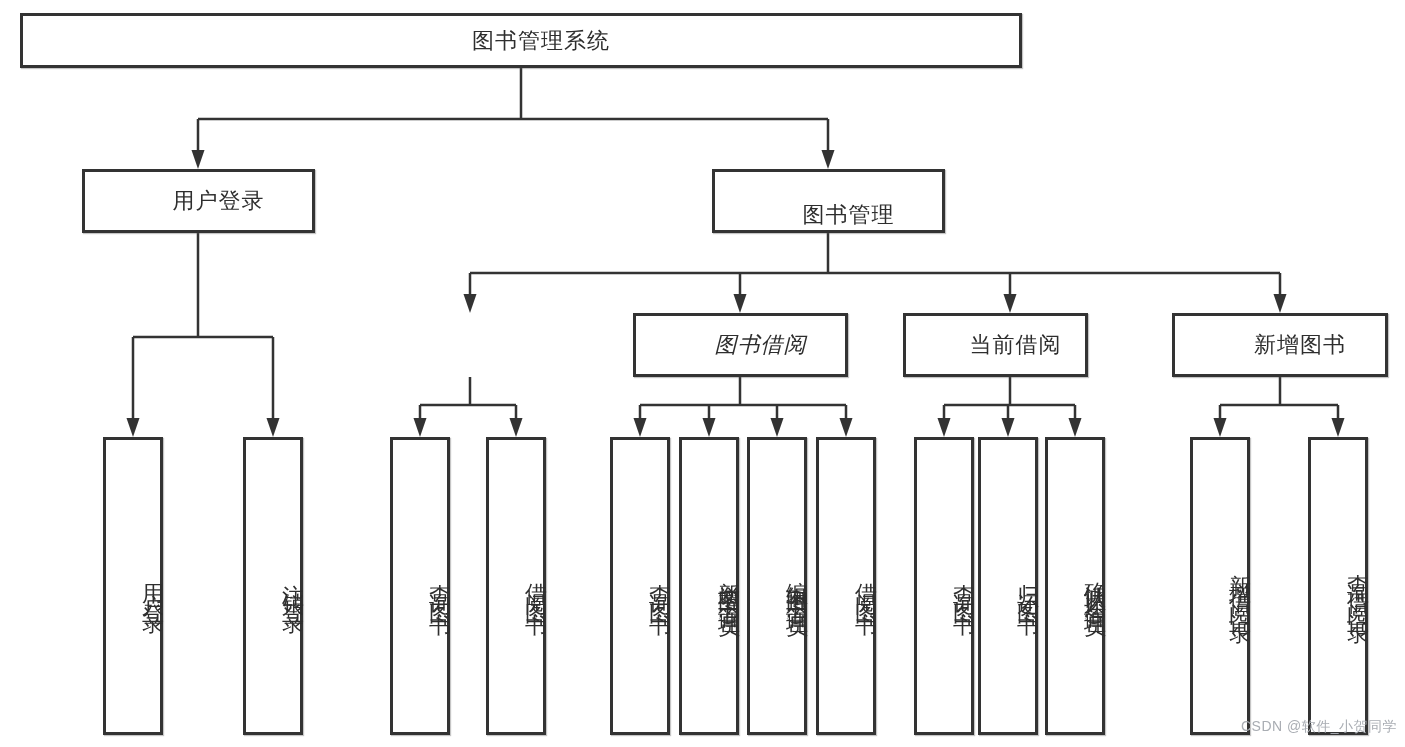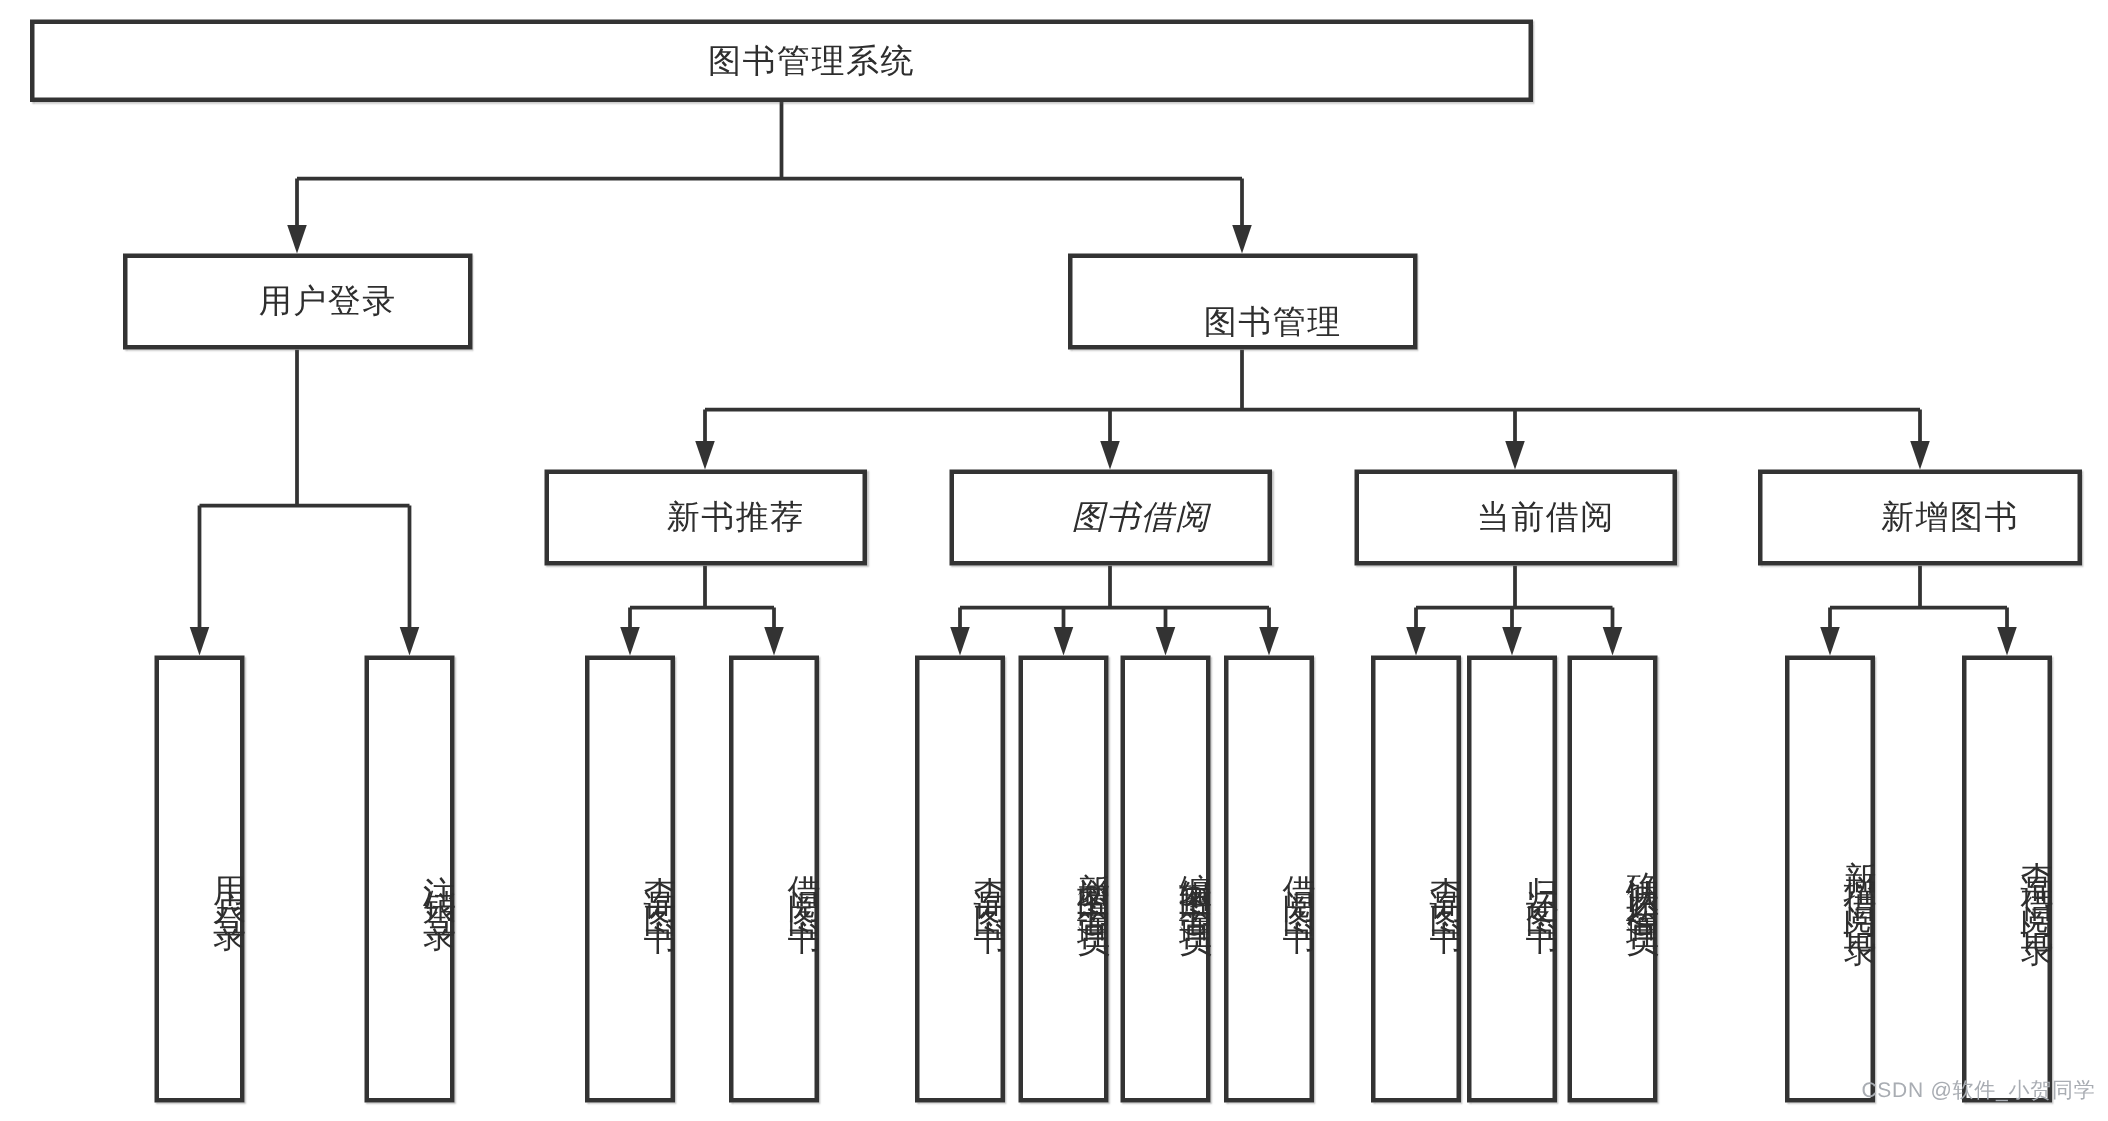--- a/index.html
+++ b/index.html
@@ -100,27 +100,24 @@
     <span>图书管理系统</span>
   </div>
 
   <div class="box h" style="left:82px;top:169px;width:233px;height:64px;">
     <span>用户登录</span>
   </div>
   <div class="box h" style="left:712px;top:169px;width:233px;height:64px;align-items:flex-end;">
     <span>图书管理</span>
   </div>
 
-  <div class="box h" style="left:363px;top:313px;width:215px;height:64px;">
-    <span>新书推荐</span>
-  </div>
   <div class="box h" style="left:633px;top:313px;width:215px;height:64px;font-style:italic;">
     <span>图书借阅</span>
   </div>
-  <div class="box h" style="left:903px;top:313px;width:215px;height:64px;font-family:Liberation Serif, serif;">
+  <div class="box h" style="left:903px;top:313px;width:185px;height:64px;font-family:Liberation Serif, serif;">
     <span>当前借阅</span>
   </div>
   <div class="box h" style="left:1172px;top:313px;width:216px;height:64px;">
     <span>新增图书</span>
   </div>
 
   <div class="box v" style="left:103px;">
     <span>用户登录</span>
   </div>
   <div class="box v" style="left:243px;">

